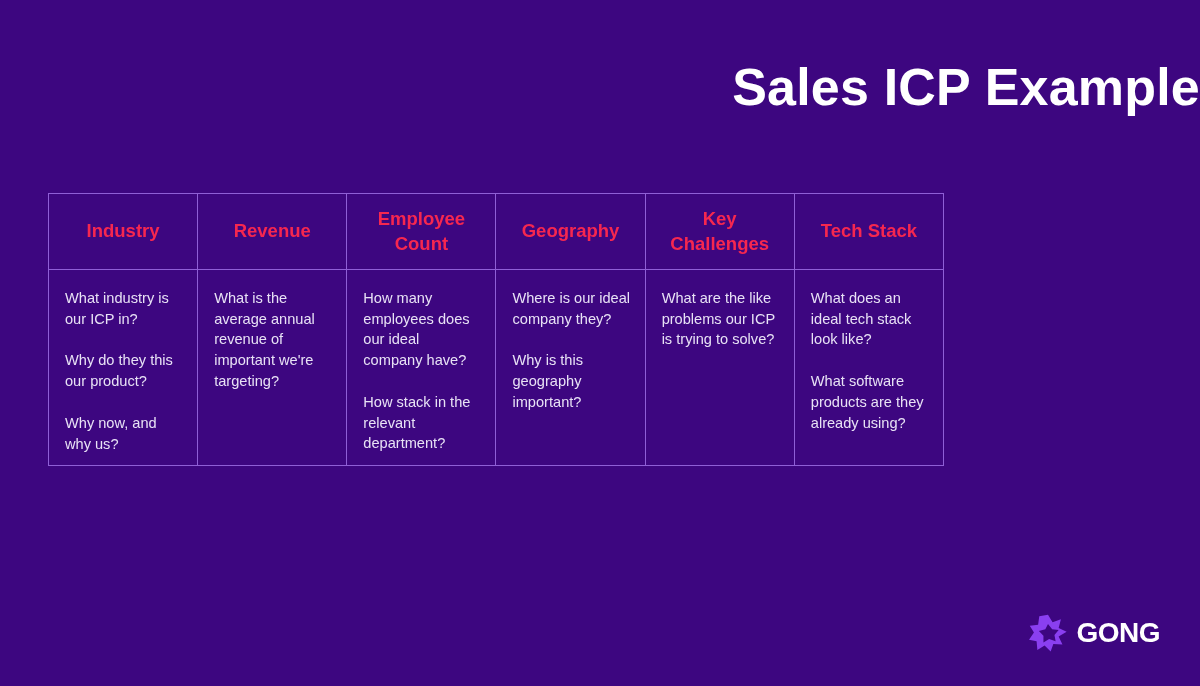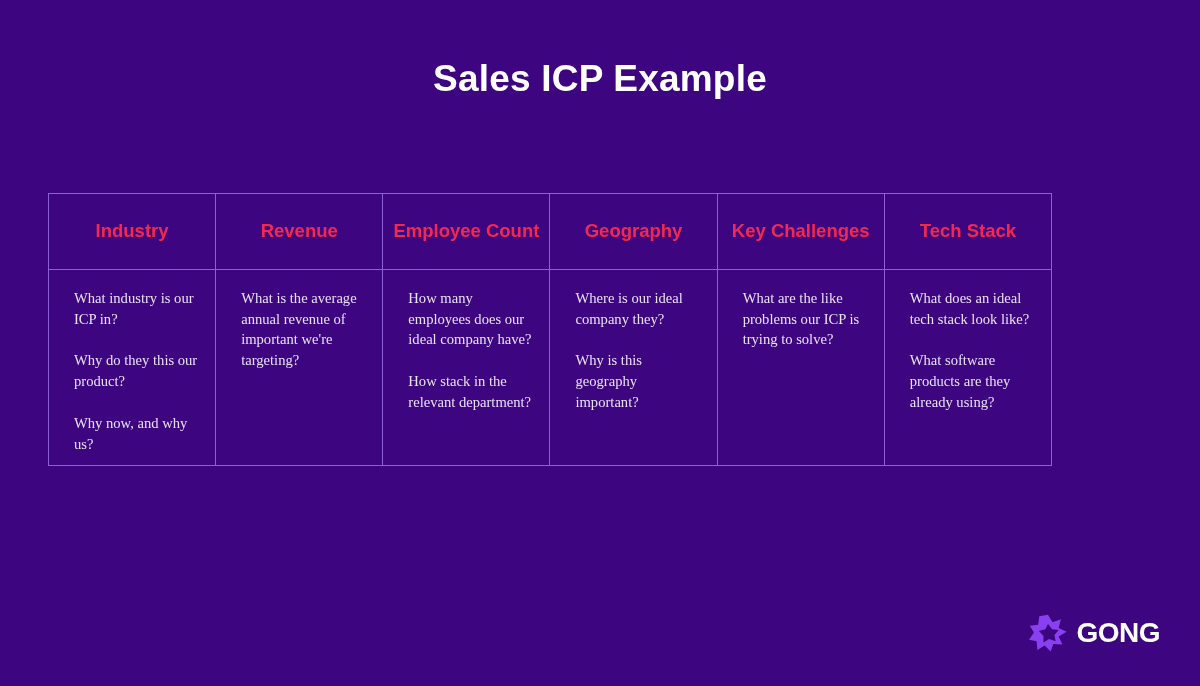--- a/index.html
+++ b/index.html
@@ -20,38 +20,38 @@
     inset: 0;
     background: #3d0680;
   }
 
   
   .title {
     position: absolute;
     top: 58px;
     left: 0;
     width: 1200px;
-    text-align: center;
+    text-align: right;
     color: #ffffff;
-    font-size: 37px;
+    font-size: 52px;
     font-weight: bold;
     letter-spacing: 0.2px;
     line-height: 1.15;
   }
 
   
   .table-wrap {
     position: absolute;
     left: 48px;
     top: 193px;
     width: 1104px;
   }
 
   table.icp {
-    width: 1004px;
+    width: 896px;
     border-collapse: collapse;
     table-layout: fixed;
   }
 
   table.icp th,
   table.icp td {
     border: 1.6px solid #8f5fd6;
     vertical-align: top;
     box-sizing: border-box;
   }
@@ -70,22 +70,21 @@
   table.icp td {
     height: 196px;
     padding: 18px 14px 10px 12px;
     color: #e8e2f5;
     font-size: 14.6px;
     line-height: 1.42;
     font-weight: 400;
   }
 
   td .q {
-    margin: 0 0 21px 13px;
-    font-family: Liberation Serif, serif;
+    margin: 0 0 21px 4px;
   }
   td .q:last-child {
     margin-bottom: 0;
   }
 
   
   .logo {
     position: absolute;
     right: 40px;
     bottom: 34px;

